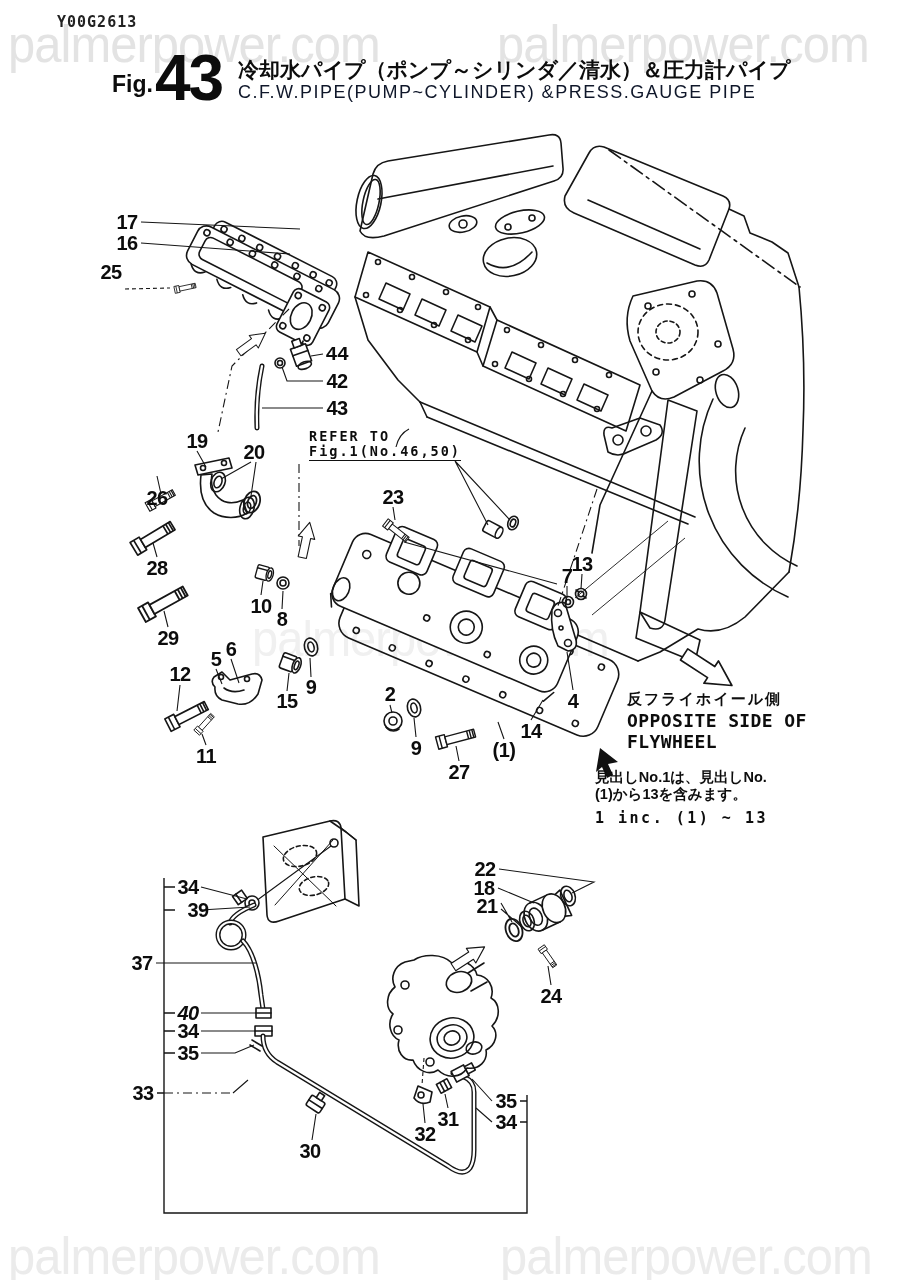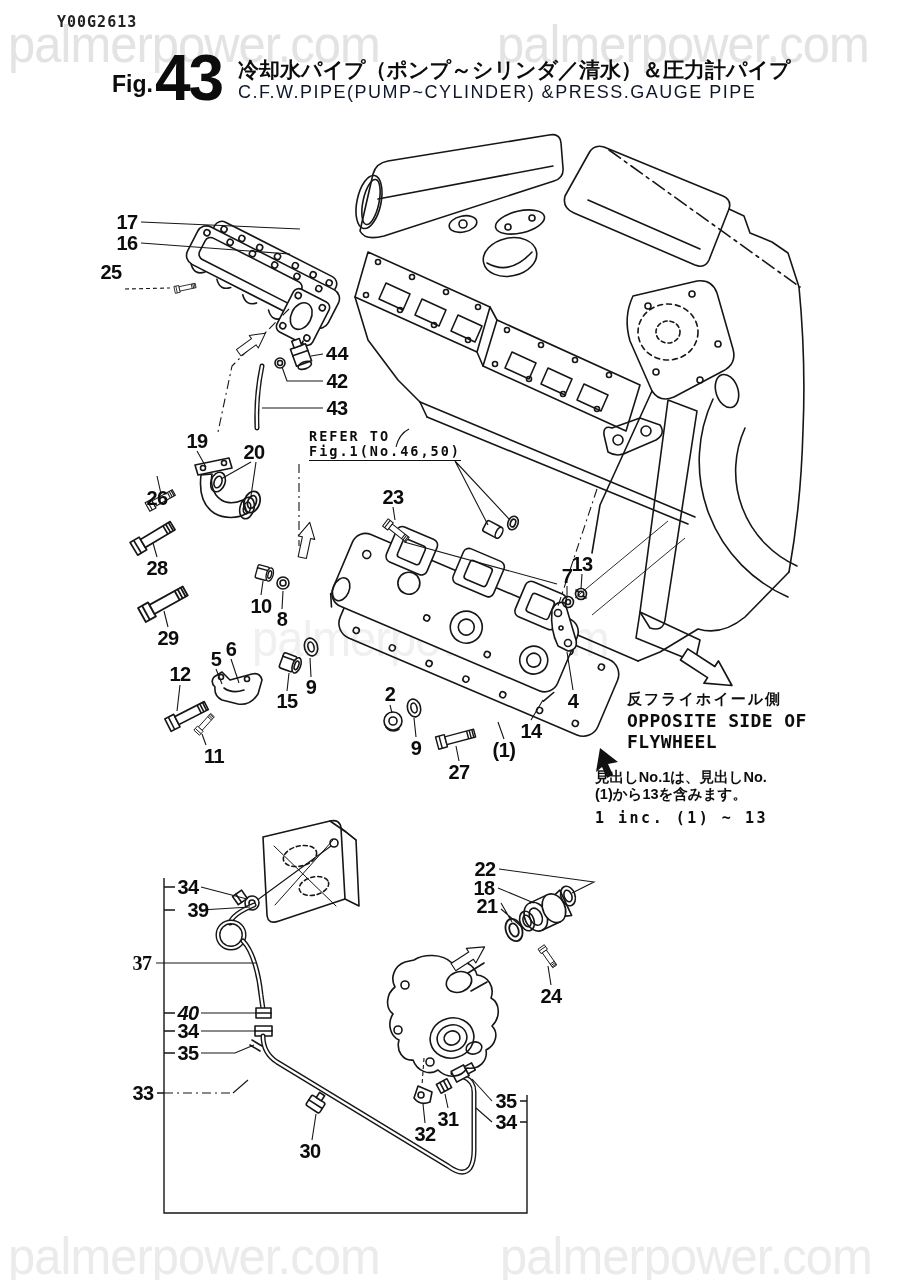--- a/index.html
+++ b/index.html
@@ -444,36 +444,36 @@
       <div class="callout" style="left: 157px; top: 568px;">28</div>
       <div class="callout" style="left: 168px; top: 638px;">29</div>
       <div class="callout" style="left: 393px; top: 497px;">23</div>
       <div class="callout" style="left: 261px; top: 606px;">10</div>
       <div class="callout" style="left: 282px; top: 619px;">8</div>
       <div class="callout" style="left: 287px; top: 701px;">15</div>
       <div class="callout" style="left: 311px; top: 687px;">9</div>
       <div class="callout" style="left: 180px; top: 674px;">12</div>
       <div class="callout" style="left: 216px; top: 659px;">5</div>
       <div class="callout" style="left: 231px; top: 649px;">6</div>
-      <div class="callout" style="left: 206px; top: 756px; margin-left: 8px;">11</div>
+      <div class="callout" style="left: 206px; top: 756px;">11</div>
       <div class="callout" style="left: 390px; top: 694px;">2</div>
       <div class="callout" style="left: 416px; top: 748px;">9</div>
       <div class="callout" style="left: 459px; top: 772px;">27</div>
       <div class="callout" style="left: 531px; top: 731px;">14</div>
       <div class="callout" style="left: 504px; top: 750px;">(1)</div>
       <div class="callout" style="left: 567px; top: 576px;">7</div>
       <div class="callout" style="left: 582px; top: 564px;">13</div>
       <div class="callout" style="left: 573px; top: 701px;">4</div>
       <div class="callout" style="left: 485px; top: 869px;">22</div>
       <div class="callout" style="left: 484px; top: 888px;">18</div>
       <div class="callout" style="left: 487px; top: 906px;">21</div>
       <div class="callout" style="left: 551px; top: 996px;">24</div>
       <div class="callout" style="left: 188px; top: 887px;">34</div>
       <div class="callout" style="left: 188px; top: 910px; margin-left: 10px;">39</div>
-      <div class="callout" style="left: 142px; top: 963px; font-family: Liberation Serif, serif;">37</div>
+      <div class="callout" style="left: 142px; top: 963px;">37</div>
       <div class="callout" style="left: 188px; top: 1013px; font-style: italic;">40</div>
       <div class="callout" style="left: 188px; top: 1031px;">34</div>
       <div class="callout" style="left: 188px; top: 1053px;">35</div>
       <div class="callout" style="left: 143px; top: 1093px;">33</div>
       <div class="callout" style="left: 310px; top: 1151px;">30</div>
       <div class="callout" style="left: 425px; top: 1134px;">32</div>
       <div class="callout" style="left: 448px; top: 1119px;">31</div>
       <div class="callout" style="left: 506px; top: 1101px;">35</div>
       <div class="callout" style="left: 506px; top: 1122px;">34</div>
     </div>

